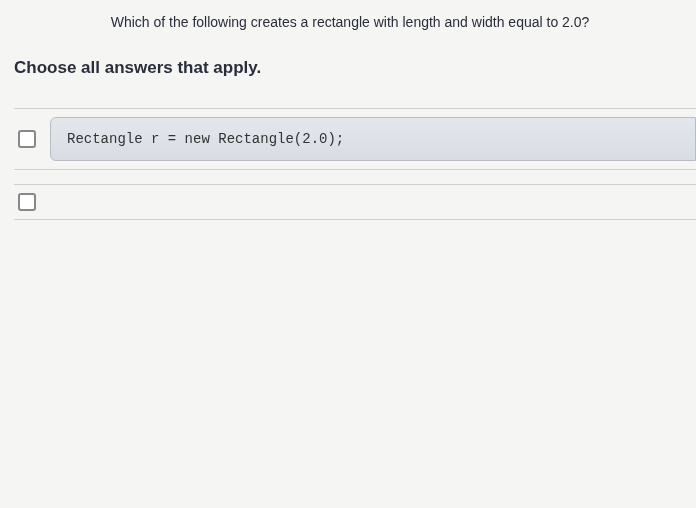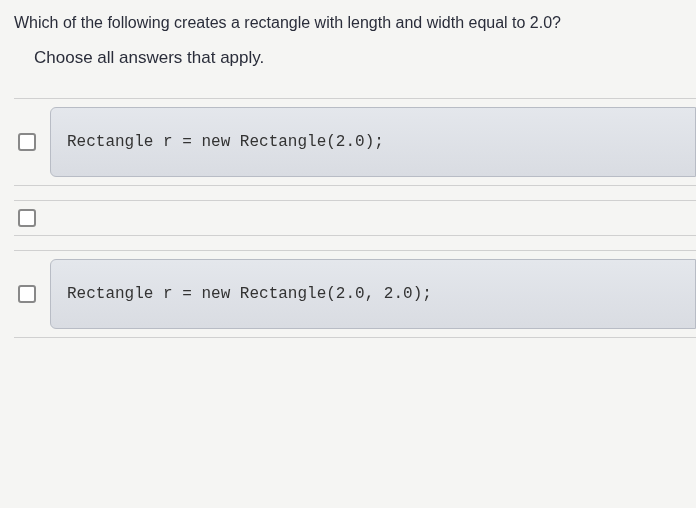--- a/index.html
+++ b/index.html
@@ -9,30 +9,30 @@
     }
     body {
       width: 696px;
       height: 508px;
       background: #f5f5f3;
       font-family: -apple-system, BlinkMacSystemFont, "Segoe UI", Arial, sans-serif;
       padding: 14px 0 0 14px;
       color: #2a2d3a;
     }
     .question {
-      font-size: 16px;
+      font-size: 14px;
       font-weight: 400;
-      margin-bottom: 16px;
+      margin-bottom: 28px;
       padding-right: 10px;
+      text-align: center;
     }
     .instruction {
       font-size: 17px;
-      font-weight: 400;
+      font-weight: 700;
       margin-bottom: 30px;
-      margin-left: 20px;
     }
     .options {
       display: flex;
       flex-direction: column;
       gap: 0;
     }
     .option-wrapper {
       border-top: 1px solid #d0d0d0;
       border-bottom: 1px solid #d0d0d0;
       padding: 8px 0;
@@ -49,23 +49,23 @@
       background: #fff;
       flex-shrink: 0;
       cursor: pointer;
       margin-left: 4px;
     }
     .code-box {
       flex: 1;
       background: linear-gradient(to bottom, #e4e7ec 0%, #d9dce2 100%);
       border: 1px solid #b8bcc5;
       border-radius: 6px 0 0 6px;
-      padding: 25px 16px;
+      padding: 13px 16px;
       font-family: "Courier New", Consolas, monospace;
-      font-size: 16px;
+      font-size: 14px;
       color: #333;
     }
     .code-box code {
       font-family: inherit;
     }
   </style>
 </head>
 <body>
 
 <div class="question">Which of the following creates a rectangle with length and width equal to 2.0?</div>
@@ -79,20 +79,14 @@
       <code>Rectangle r = new Rectangle(2.0);</code>
     </div>
   </div>
 
 
   <div class="option-wrapper">
     <div class="checkbox"></div>
   </div>
 
 
-  <div class="option-wrapper">
-    <div class="checkbox"></div>
-    <div class="code-box">
-      <code>Rectangle r = new Rectangle(2.0, 2.0);</code>
-    </div>
-  </div>
 
 </div>
 
 </body></html>

